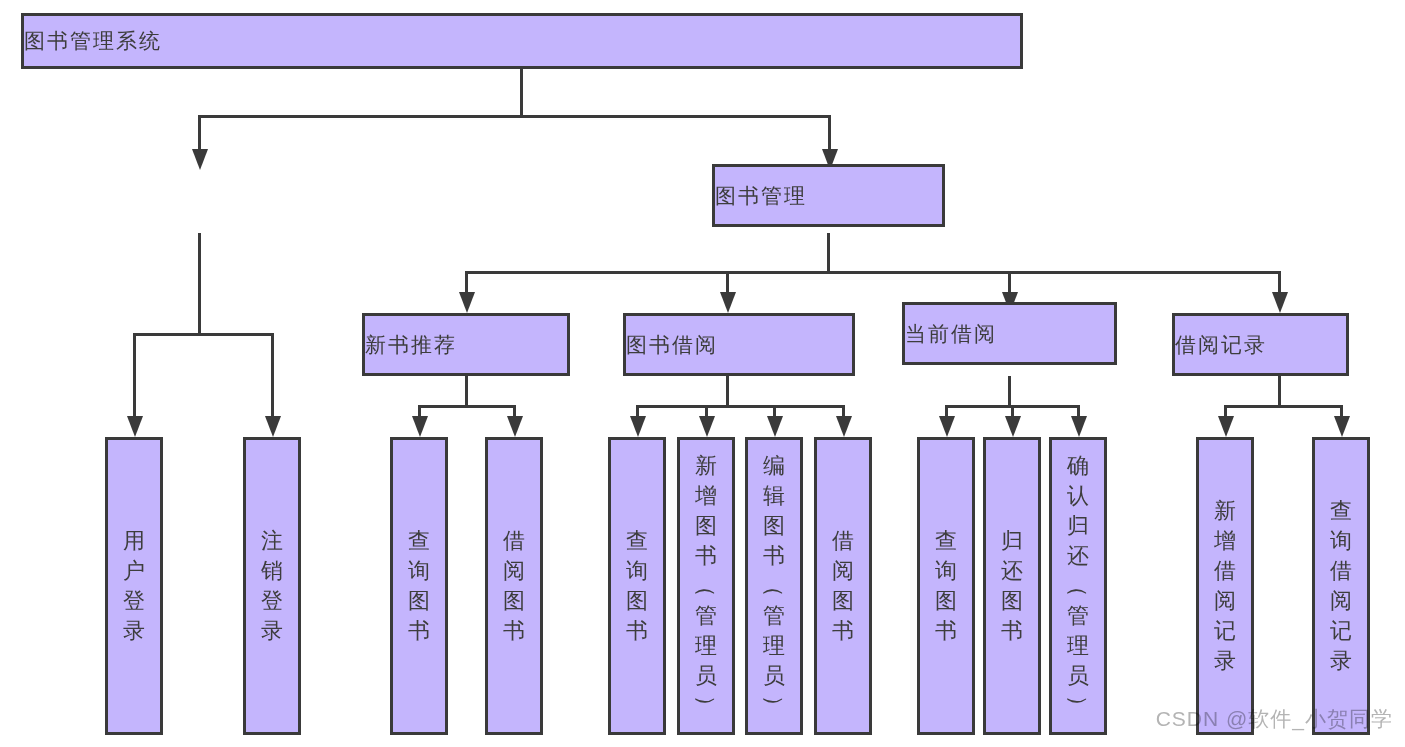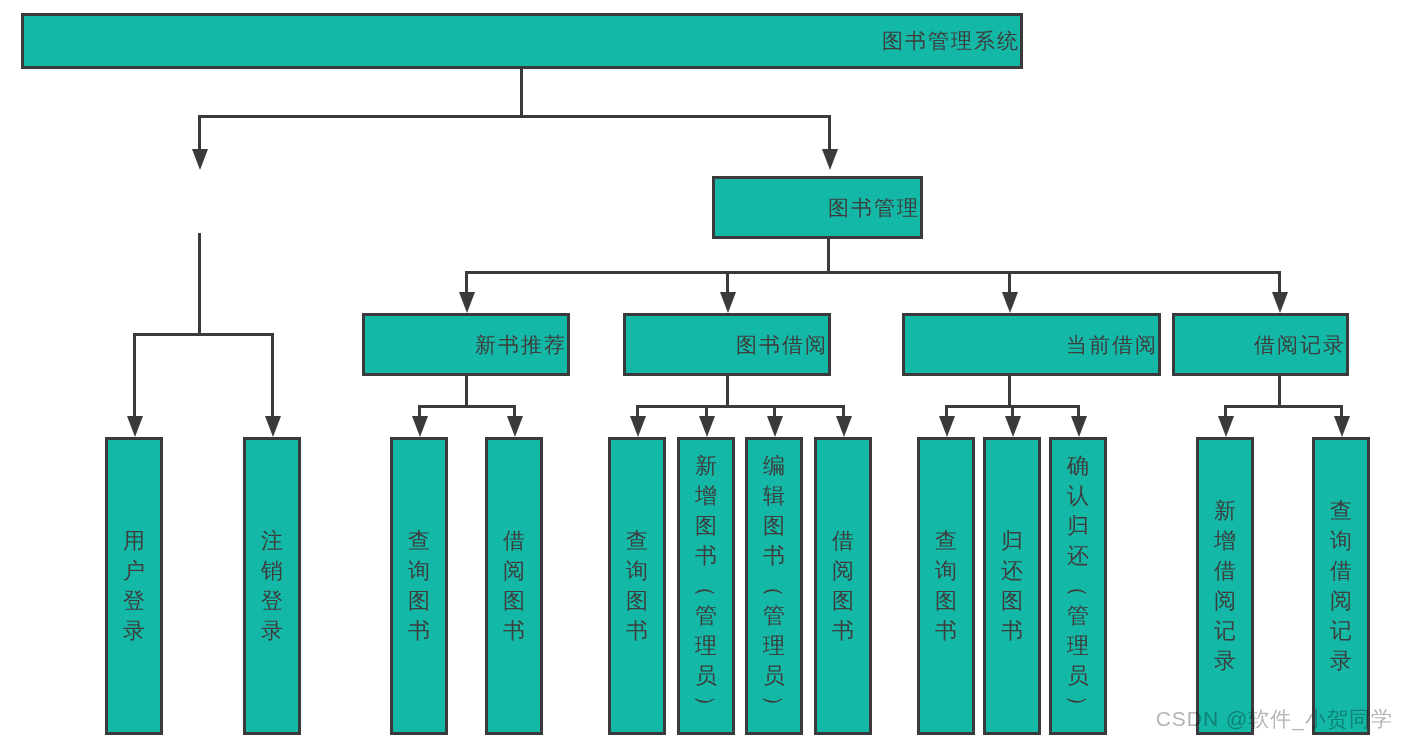--- a/index.html
+++ b/index.html
@@ -7,22 +7,22 @@
     position:relative;
     width:1405px;height:747px;
     background:var(--background,#ffffff);
     font-family:"Liberation Sans",sans-serif;
     overflow:hidden;
   }
   .box,.vbox{
     position:absolute;
     box-sizing:border-box;
     border:3px solid var(--border,#3a3a3a);
-    background:#14b8a6;
-    display:flex;align-items:center;justify-content:flex-end;
+    background:#c4b5fd;
+    display:flex;align-items:center;justify-content:flex-start;
     color:var(--text,#3d3d3d);
   }
   .box .lbl{
     font-size:21px;letter-spacing:2px;white-space:nowrap;
   }
   .vbox{width:58px;top:437px;height:298px;}
   .vlbl{width:100%;font-size:22px;}
   .vchar{display:block;height:30px;line-height:30px;text-align:center;}
   .vrot{transform:rotate(90deg);}
   .v{position:absolute;width:3px;background:var(--line,#3a3a3a);}
@@ -81,31 +81,31 @@
   <div class="drop" style="left:945px;top:405px;height:11px"></div>
   <div class="drop" style="left:1011px;top:405px;height:11px"></div>
   <div class="drop" style="left:1077px;top:405px;height:11px"></div>
   <div class="drop" style="left:1224px;top:405px;height:11px"></div>
   <div class="drop" style="left:1340px;top:405px;height:11px"></div>
 
   <div class="box" style="left:21px;top:13px;width:1002px;height:56px">
     <span class="lbl">图书管理系统</span>
   </div>
 
-  <div class="box" style="left:712px;top:176px;width:211px;height:63px">
+  <div class="box" style="left:712px;top:164px;width:233px;height:63px">
     <span class="lbl">图书管理</span>
   </div>
 
   <div class="box" style="left:362px;top:313px;width:208px;height:63px">
     <span class="lbl">新书推荐</span>
   </div>
-  <div class="box" style="left:623px;top:313px;width:208px;height:63px">
+  <div class="box" style="left:623px;top:313px;width:232px;height:63px">
     <span class="lbl">图书借阅</span>
   </div>
-  <div class="box" style="left:902px;top:313px;width:259px;height:63px">
+  <div class="box" style="left:902px;top:302px;width:215px;height:63px">
     <span class="lbl">当前借阅</span>
   </div>
   <div class="box" style="left:1172px;top:313px;width:177px;height:63px">
     <span class="lbl">借阅记录</span>
   </div>
 
   <div class="vbox" style="left:105px">
     <span class="vlbl">
         <span class="vchar">用</span>
         <span class="vchar">户</span>

